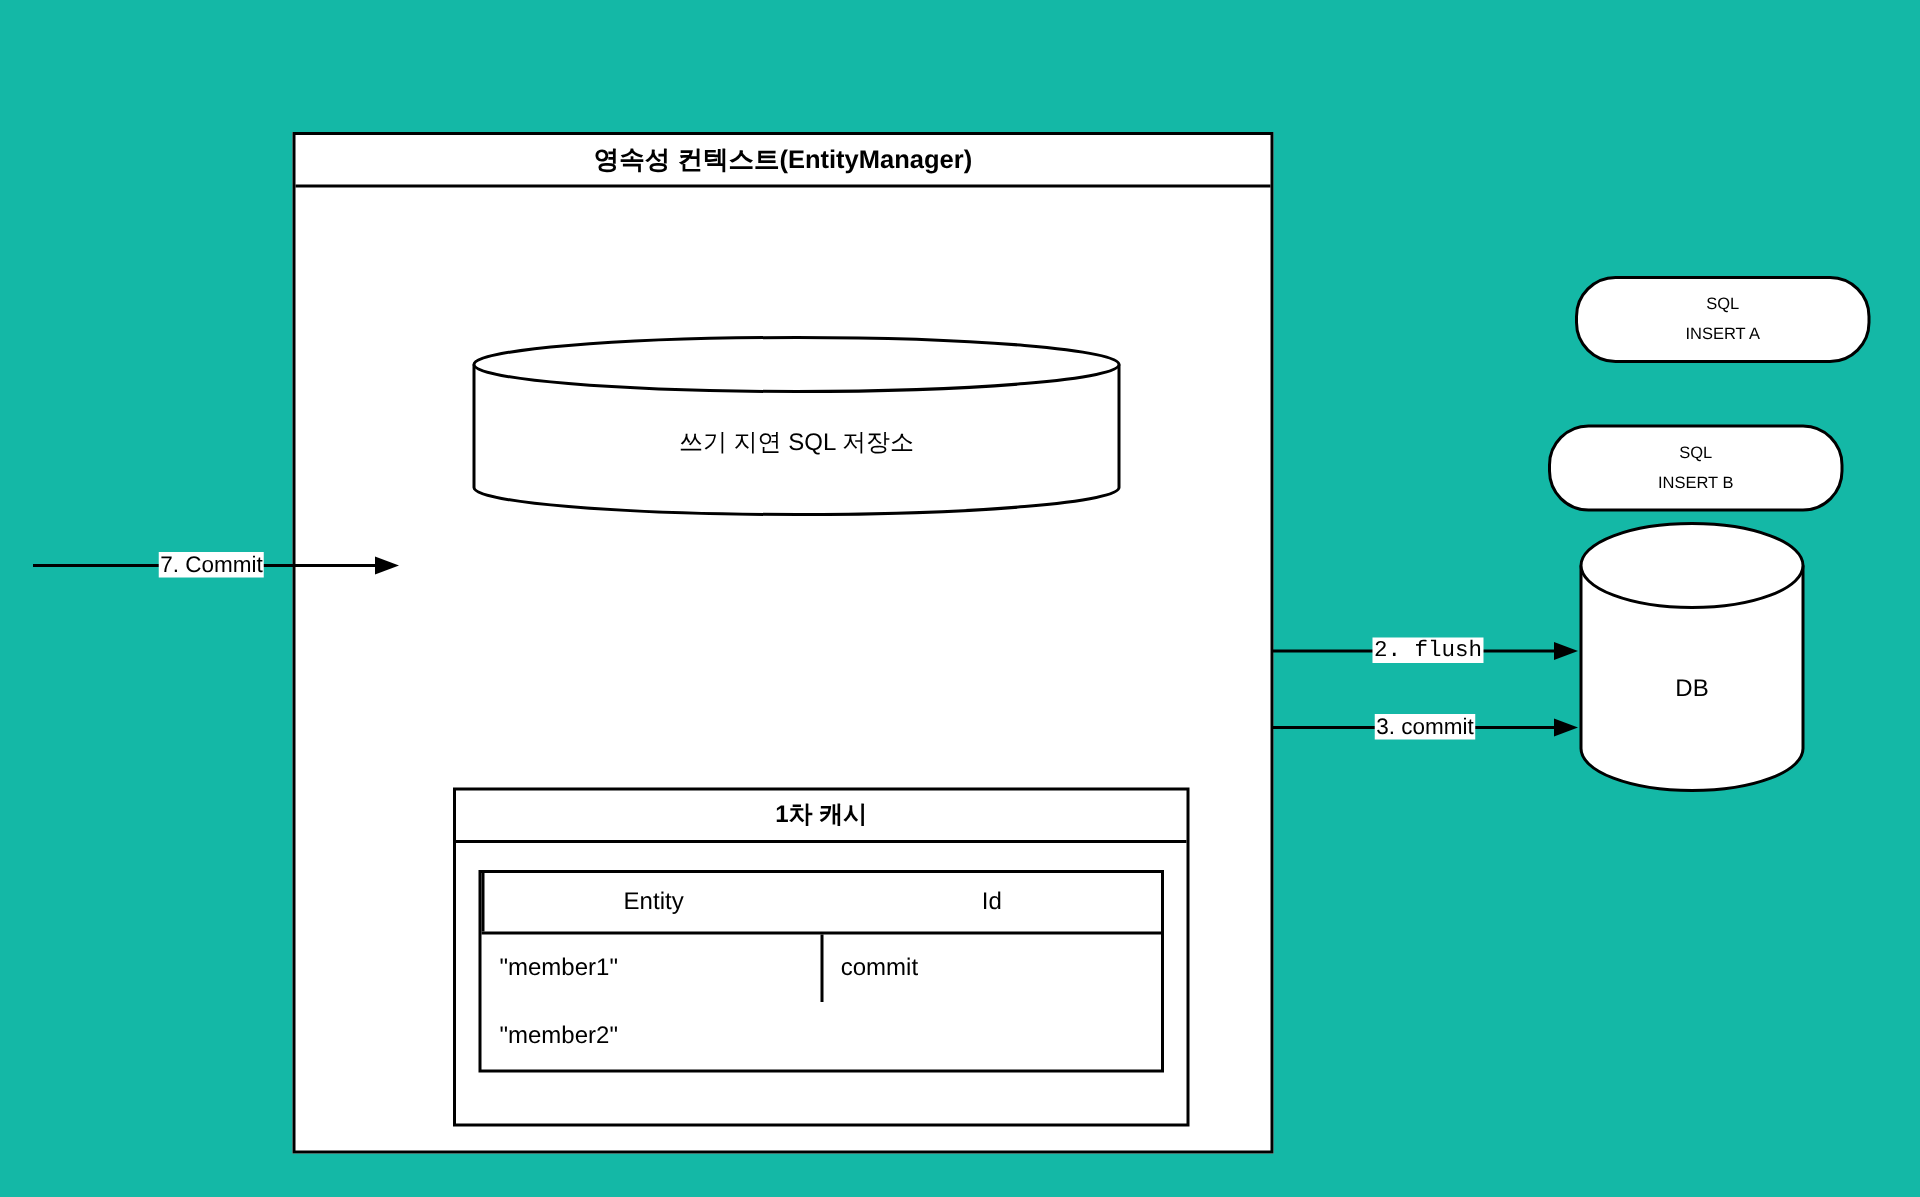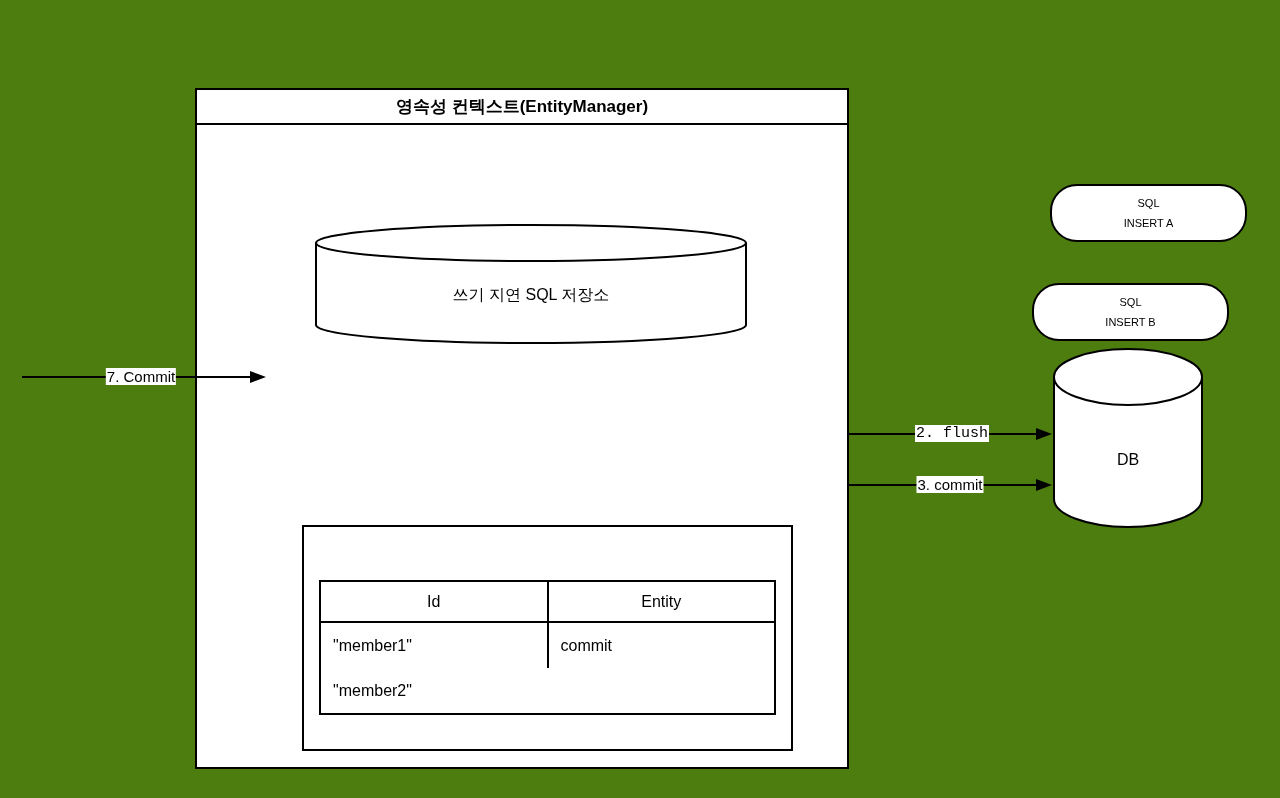--- a/index.html
+++ b/index.html
@@ -1,18 +1,18 @@
 <!DOCTYPE html>
 <html><head>
 <meta charset="utf-8">
 <style>
   * { margin:0; padding:0; box-sizing:border-box; }
   html,body { background:#ffffff; }
   .canvas {
-    position:relative; width:1280px; height:798px; background:#4d7c0f;
+    position:relative; width:1280px; height:798px; background:#14b8a6;
     font-family:"Liberation Sans", sans-serif; color:#000; overflow:hidden;
   }
 
   
   .pc-box { position:absolute; left:195px; top:88px; width:654px; height:681px;
             border:2px solid #000; background:#fff; }
   .pc-title { height:35px; line-height:33px; border-bottom:2px solid #000;
               text-align:center; font-weight:bold; font-size:17px; }
 
   
@@ -60,24 +60,25 @@
 
   <div class="cyl" style="left:314px; top:223px; width:434px; height:122px;">
     <svg width="434" height="122" viewBox="0 0 434 122">
       <path d="M2 20 L2 102 A215 18 0 0 0 432 102 L432 20" fill="#ffffff" stroke="#000000" stroke-width="2"></path>
       <ellipse cx="217" cy="20" rx="215" ry="18" fill="#ffffff" stroke="#000000" stroke-width="2"></ellipse>
     </svg>
     <div class="cyl-label" style="top:62px;">쓰기 지연 SQL 저장소</div>
   </div>
 
   <div class="cache-box">
+    <div class="cache-title">1차 캐시</div>
     <div class="cache-table">
       <div class="ct-header">
+        <div class="cell col2">Entity</div>
         <div class="cell col1">Id</div>
-        <div class="cell col2">Entity</div>
       </div>
       <div class="ct-row">
         <div class="cell col1">"member1"</div>
         <div class="cell col2">commit</div>
       </div>
       <div class="ct-row">
         <div class="cell col1">"member2"</div>
       </div>
     </div>
   </div>

